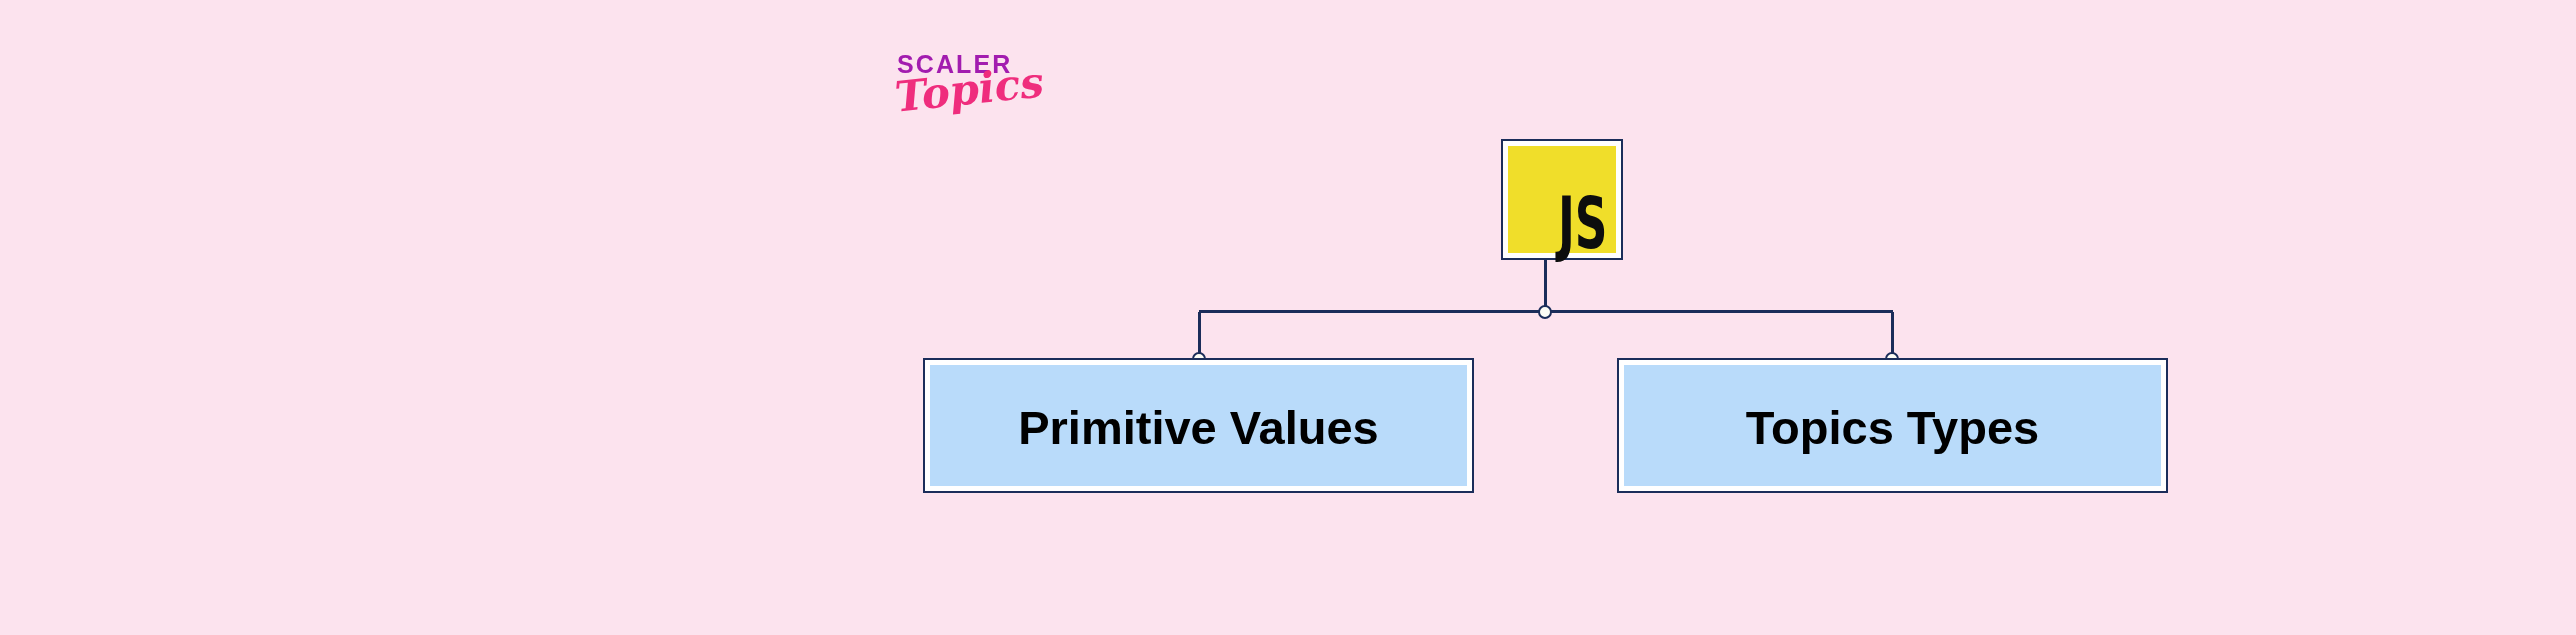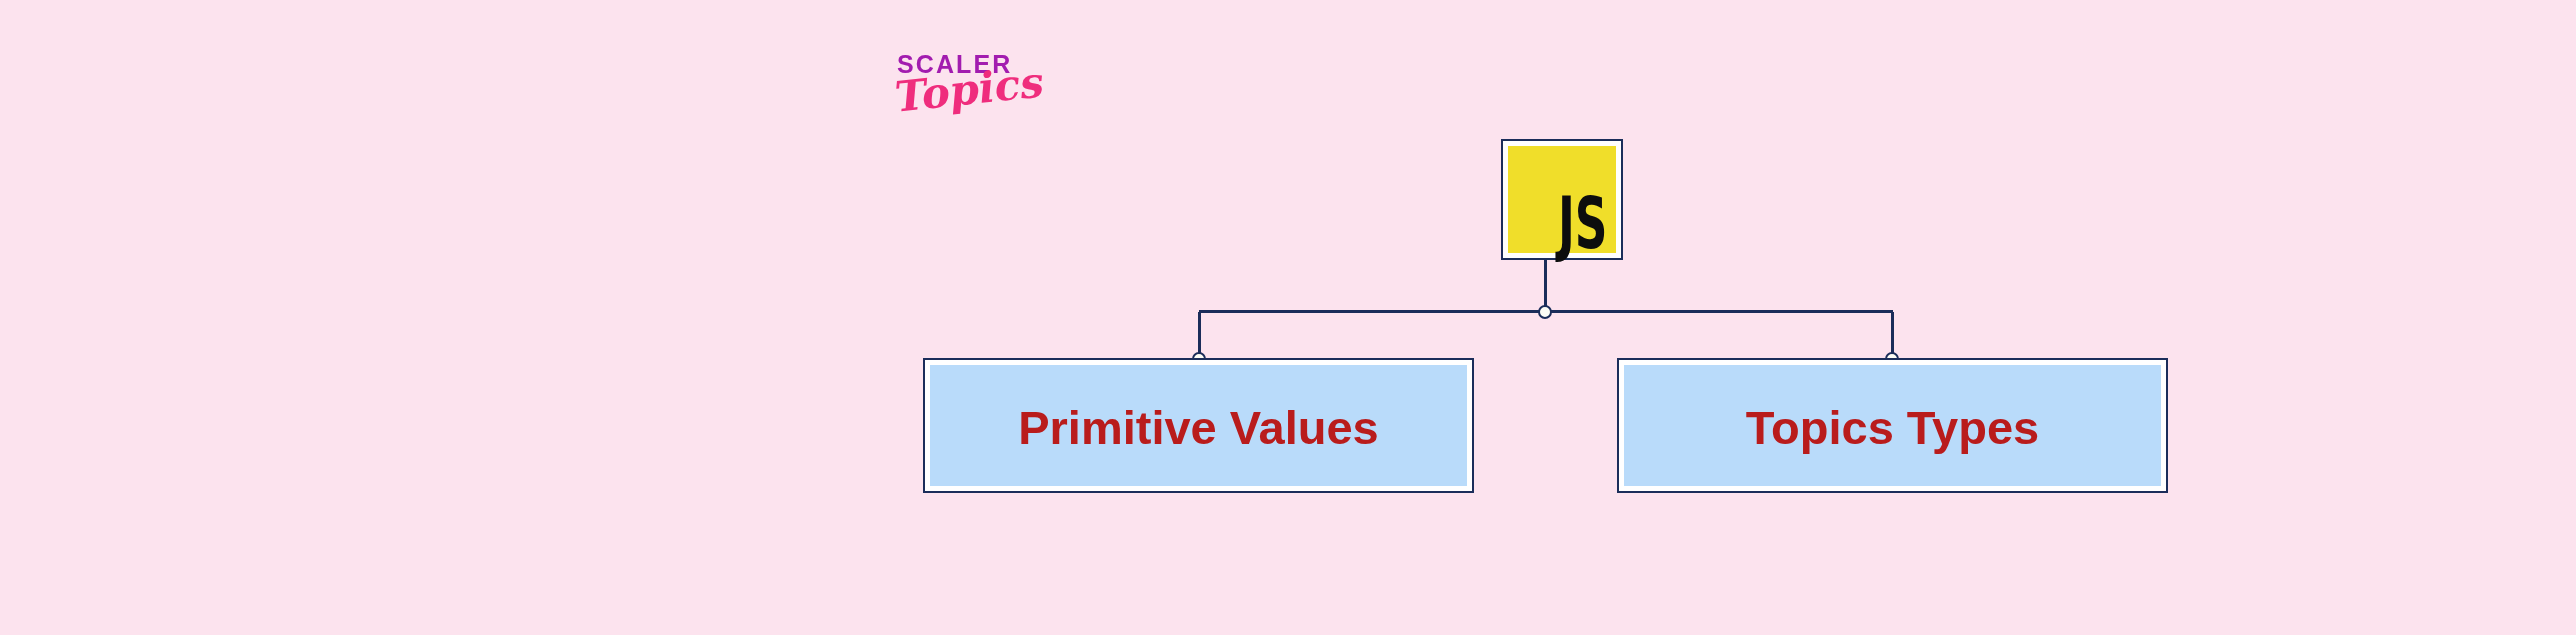--- a/index.html
+++ b/index.html
@@ -116,21 +116,21 @@
     width: 100%;
     height: 100%;
     background: #b9dbfa;
     display: flex;
     align-items: center;
     justify-content: center;
   }
   .type-label {
     font-weight: 700;
     font-size: 47px;
-    color: #b91c1c;
+    color: #000000;
     white-space: nowrap;
     padding-top: 4.1px;
   }
 </style>
 </head>
 <body>
 
 <div class="canvas">
 
   <div class="logo">

